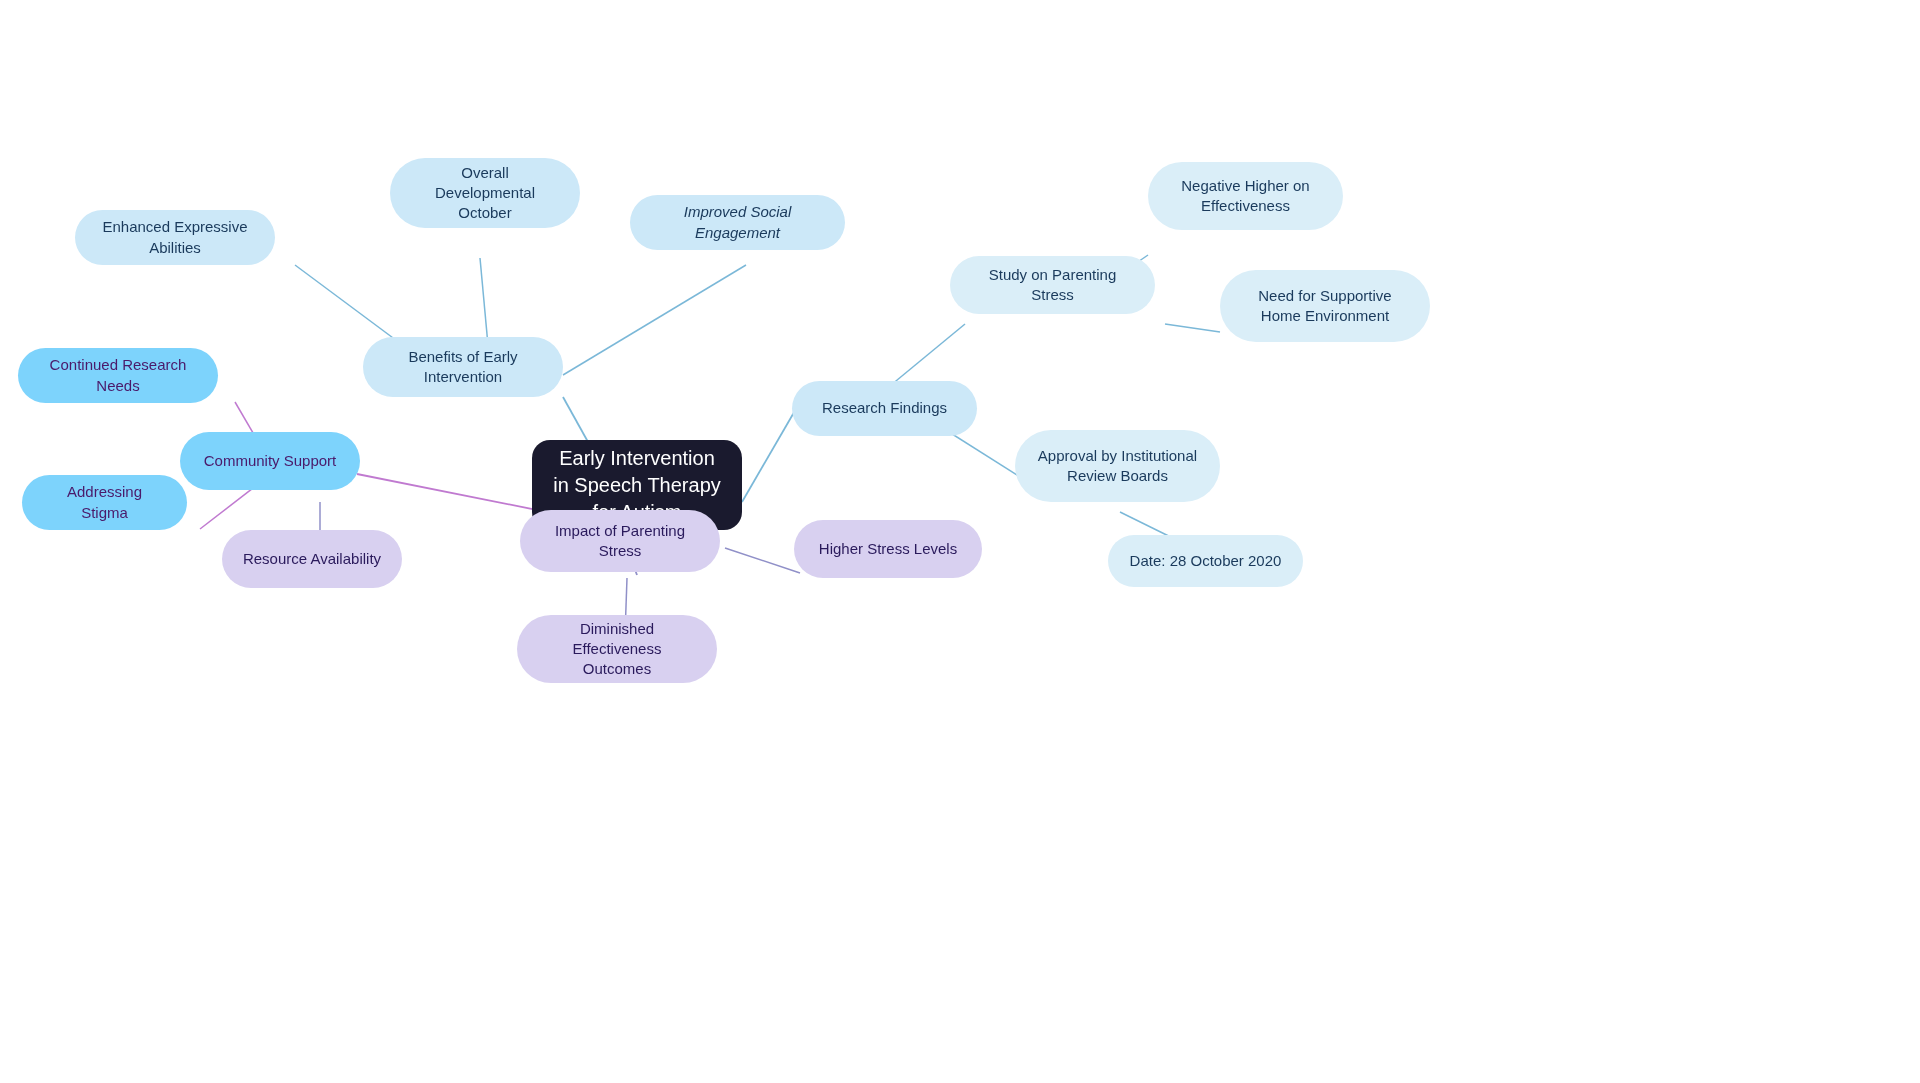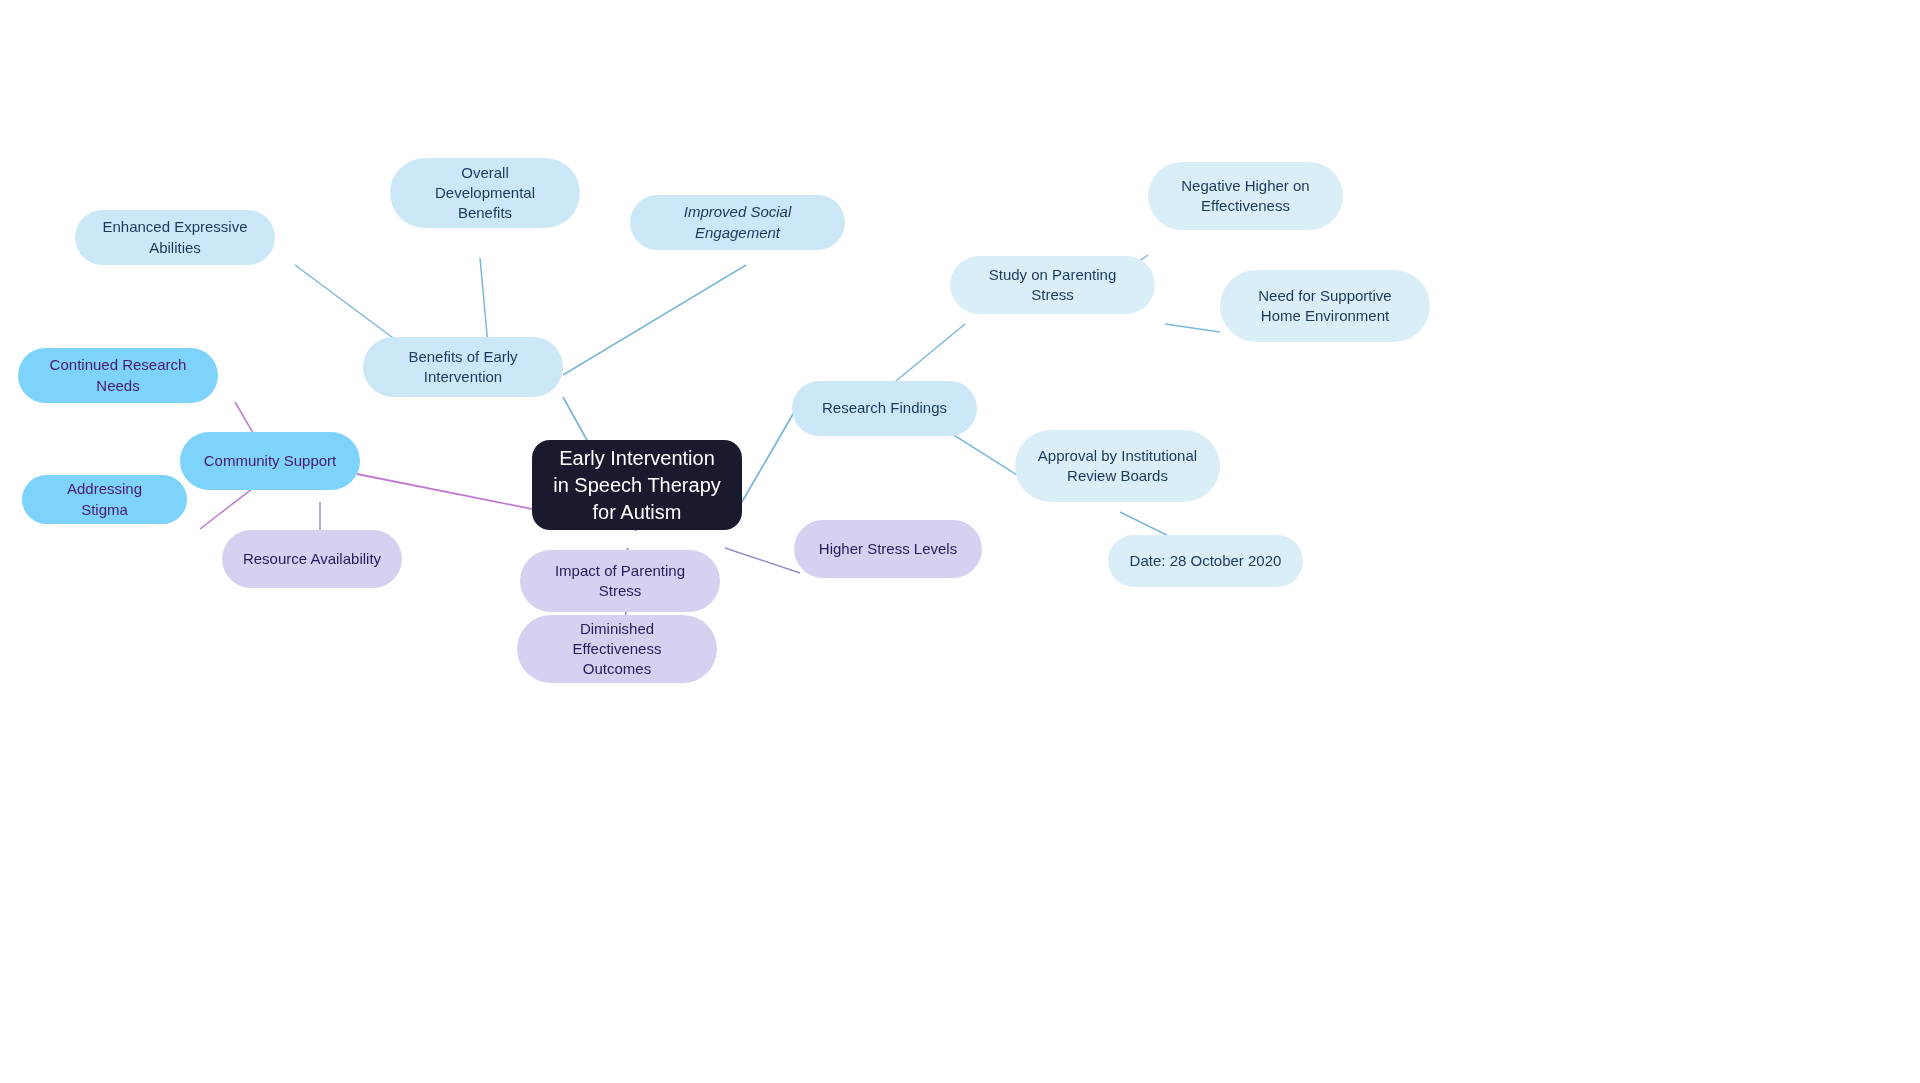--- a/index.html
+++ b/index.html
@@ -99,21 +99,21 @@
 
 <div class="node node-center" style="left:532px; top:440px; width:210px; height:90px;">
   <span>Early Intervention in Speech Therapy for Autism</span>
 </div>
 
 <div class="node node-blue" style="left:363px; top:337px; width:200px; height:60px;">
   <span>Benefits of Early Intervention</span>
 </div>
 
 <div class="node node-blue" style="left:390px; top:158px; width:190px; height:70px;">
-  <span>Overall Developmental Benefits</span>
+  <span>Overall Developmental October</span>
 </div>
 
 <div class="node node-blue" style="left:75px; top:210px; width:200px; height:55px;">
   <span>Enhanced Expressive Abilities</span>
 </div>
 
 <div class="node node-blue" style="left:630px; top:195px; width:215px; height:55px;font-style:italic;">
   <span>Improved Social Engagement</span>
 </div>
 
@@ -142,29 +142,29 @@
 </div>
 
 <div class="node node-purple" style="left:180px; top:420px; width:180px; height:58px;margin-top:12px;">
   <span>Community Support</span>
 </div>
 
 <div class="node node-purple" style="left:18px; top:348px; width:200px; height:55px;">
   <span>Continued Research Needs</span>
 </div>
 
-<div class="node node-purple" style="left:22px; top:475px; width:165px; height:49px;">
+<div class="node node-purple" style="left:22px; top:475px; width:165px; height:55px;">
   <span>Addressing Stigma</span>
 </div>
 
 <div class="node node-lavender" style="left:222px; top:530px; width:180px; height:58px;">
   <span>Resource Availability</span>
 </div>
 
-<div class="node node-lavender" style="left:520px; top:510px; width:200px; height:62px;margin-top:40px;">
+<div class="node node-lavender" style="left:520px; top:510px; width:200px; height:62px;">
   <span>Impact of Parenting Stress</span>
 </div>
 
 <div class="node node-lavender" style="left:794px; top:520px; width:188px; height:58px;">
   <span>Higher Stress Levels</span>
 </div>
 
 <div class="node node-lavender" style="left:517px; top:615px; width:200px; height:68px;">
   <span>Diminished Effectiveness Outcomes</span>
 </div>

